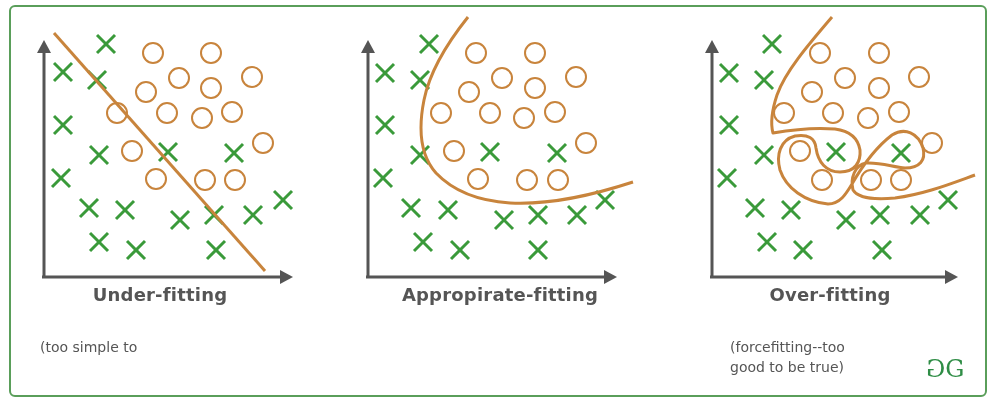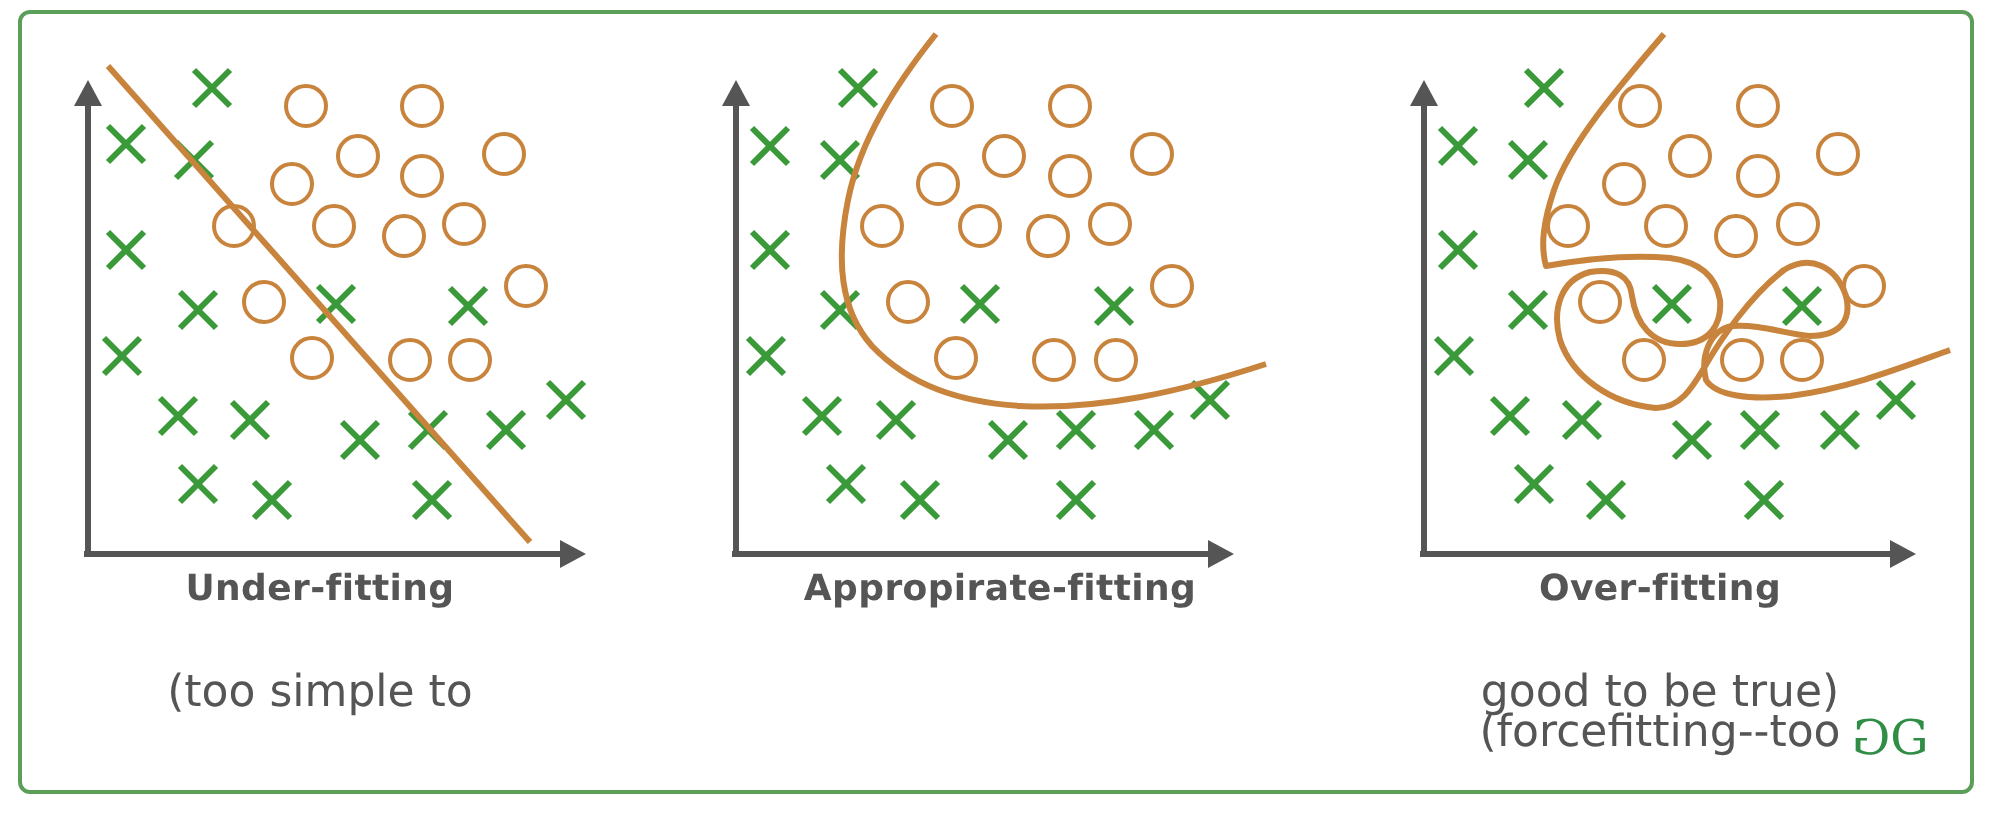--- a/index.html
+++ b/index.html
@@ -1,20 +1,20 @@
 <!DOCTYPE html>
 <html><head>
 <meta charset="utf-8">
 <style>
   html, body { margin: 0; padding: 0; background: #ffffff; }
   body { width: 1000px; height: 410px; position: relative; overflow: hidden; font-family: "DejaVu Sans", sans-serif; }
   .frame { position: absolute; left: 9px; top: 5px; width: 978px; height: 392px; border: 2px solid #5a9e5a; border-radius: 6px; box-sizing: border-box; }
   svg.plots { position: absolute; left: 0; top: 0; }
   .title { position: absolute; top: 284px; font-weight: bold; font-size: 18px; color: #555555; text-align: center; white-space: nowrap; letter-spacing: 0.2px; }
-  .sub { position: absolute; font-size: 22px; color: #555555; text-align: center; line-height: 20px; white-space: nowrap; }
+  .sub { position: absolute; font-size: 14px; color: #555555; text-align: left; line-height: 20px; white-space: nowrap; }
   .logo { position: absolute; left: 930px; top: 355px; font-family: "DejaVu Serif", serif; font-size: 24px; color: #2f8d46; letter-spacing: -4px; }
   .logo .g1 { display: inline-block; transform: scaleX(-1); }
 </style>
 </head>
 <body>
 
 <div class="frame"></div>
 
 <svg class="plots" width="1000" height="410" viewBox="0 0 1000 410">
   <defs>
@@ -176,17 +176,17 @@
 
 <div class="title" style="left:60px; width:200px;">Under-fitting</div>
 <div class="sub" style="left:40px; width:240px; top:337px;">
   <div>(too simple to</div>
 </div>
 
 <div class="title" style="left:360px; width:280px;">Appropirate-fitting</div>
 
 <div class="title" style="left:730px; width:200px;">Over-fitting</div>
 <div class="sub" style="left:730px; width:200px; top:337px;">
+  <div>(forcefitting--too</div>
   <div>good to be true)</div>
-  <div>(forcefitting--too</div>
 </div>
 
 <div class="logo"><span class="g1">G</span><span>G</span></div>
 
 </body></html>

